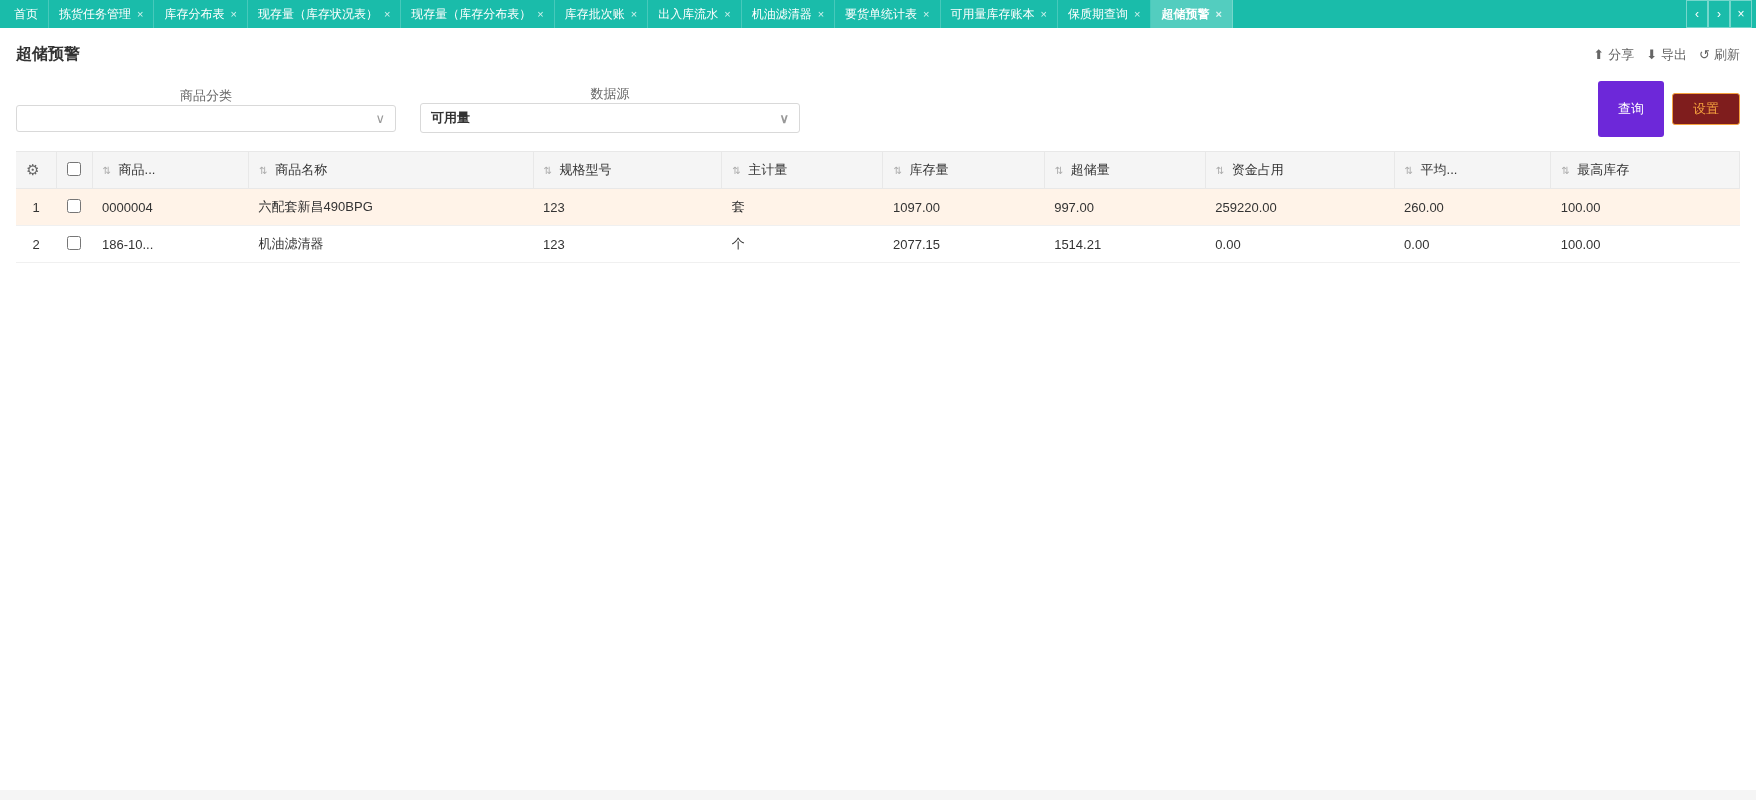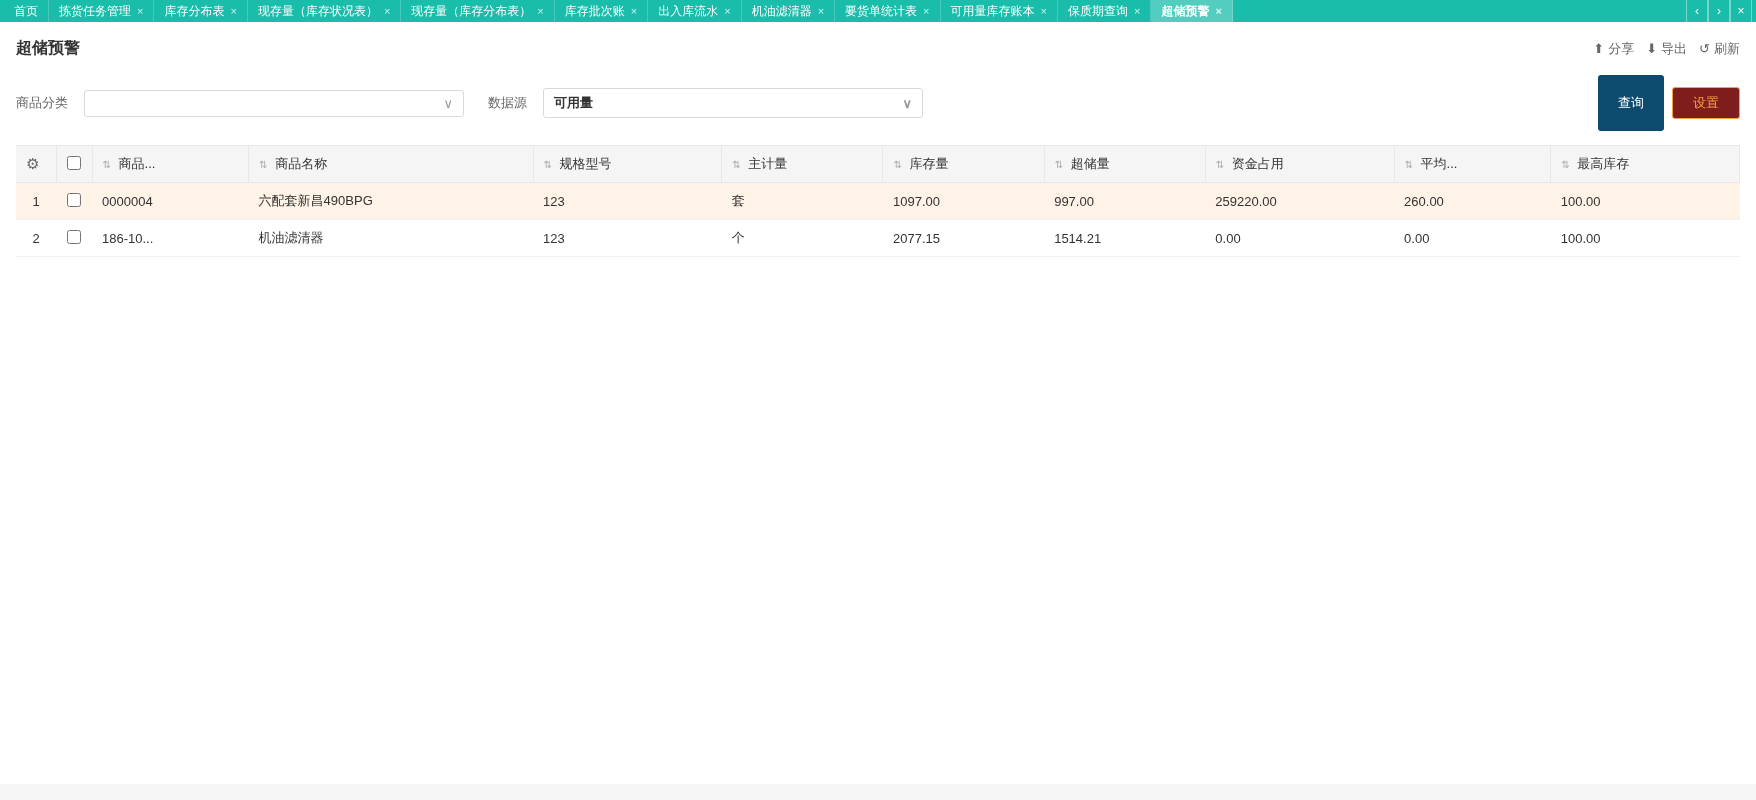--- a/index.html
+++ b/index.html
@@ -3,21 +3,21 @@
   <meta charset="utf-8">
   <style>
     * { box-sizing: border-box; margin: 0; padding: 0; }
     body { font-family: 'Microsoft YaHei', Arial, sans-serif; font-size: 13px; background: #f5f5f5; color: #333; }
 
     
     .top-nav {
       display: flex;
       align-items: center;
       background: #1abcaa;
-      height: 22px;
+      height: 28px;
       padding: 0 4px;
       overflow: hidden;
       position: relative;
     }
     .nav-tab {
       display: flex;
       align-items: center;
       height: 38px;
       padding: 0 10px;
       color: #fff;
@@ -89,21 +89,22 @@
     
     .filter-row {
       display: flex;
       align-items: center;
       gap: 24px;
       margin-bottom: 14px;
     }
     .filter-item {
       display: flex;
       align-items: center;
-      gap: 16px;
+      gap: 0;
+      flex-direction: column;
     }
     .filter-label {
       color: #666;
       font-size: 13px;
       white-space: nowrap;
     }
     .filter-select {
       display: flex;
       align-items: center;
       border: 1px solid #d9d9d9;
@@ -111,21 +112,21 @@
       padding: 5px 10px;
       min-width: 200px;
       background: #fff;
       cursor: pointer;
       justify-content: space-between;
       font-size: 13px;
       color: #333;
     }
     .filter-select .arrow { color: #999; margin-left: 8px; }
     .btn-query {
-      background: #0c4a6e;
+      background: #6d28d9;
       color: #fff;
       border: none;
       border-radius: 3px;
       padding: 19px 20px;
       font-size: 13px;
       cursor: pointer;
       margin-left: auto;
     }
     .btn-settings {
       background: #7f1d1d;

